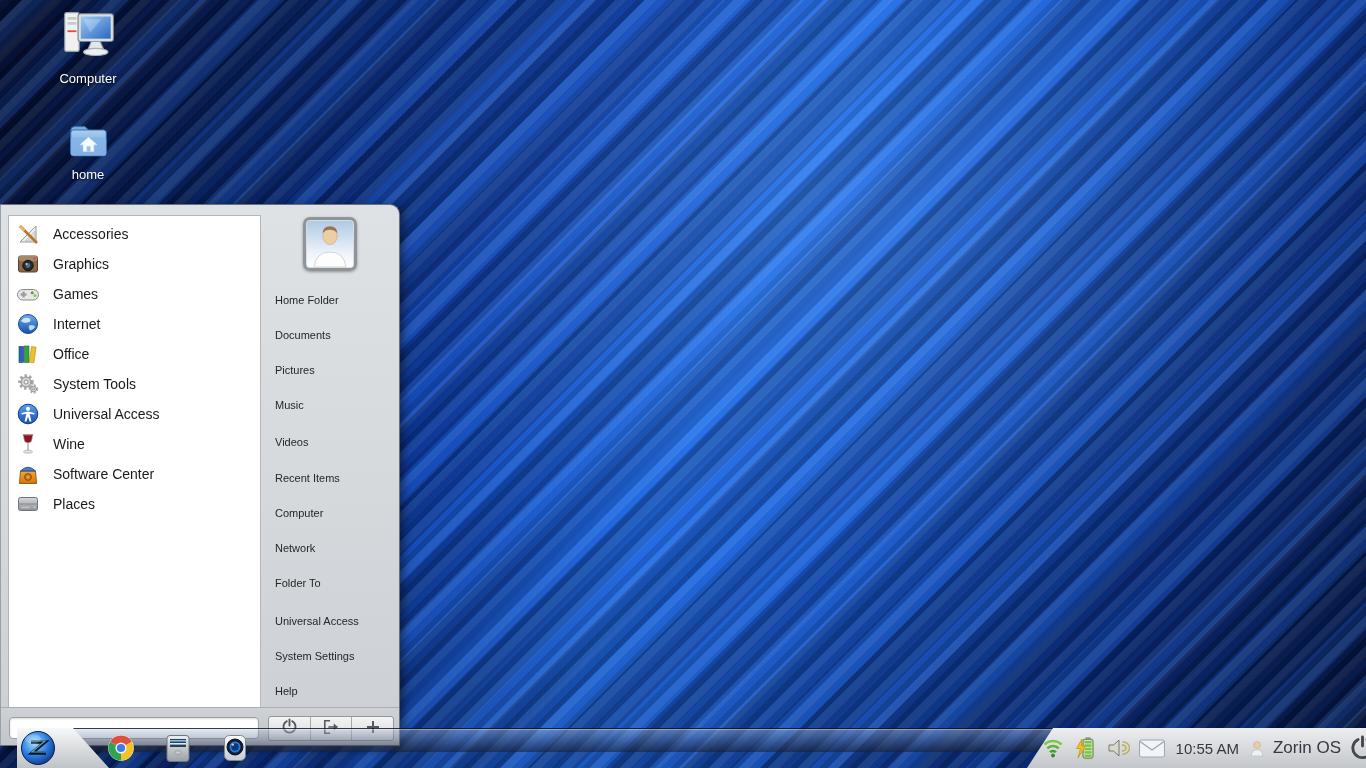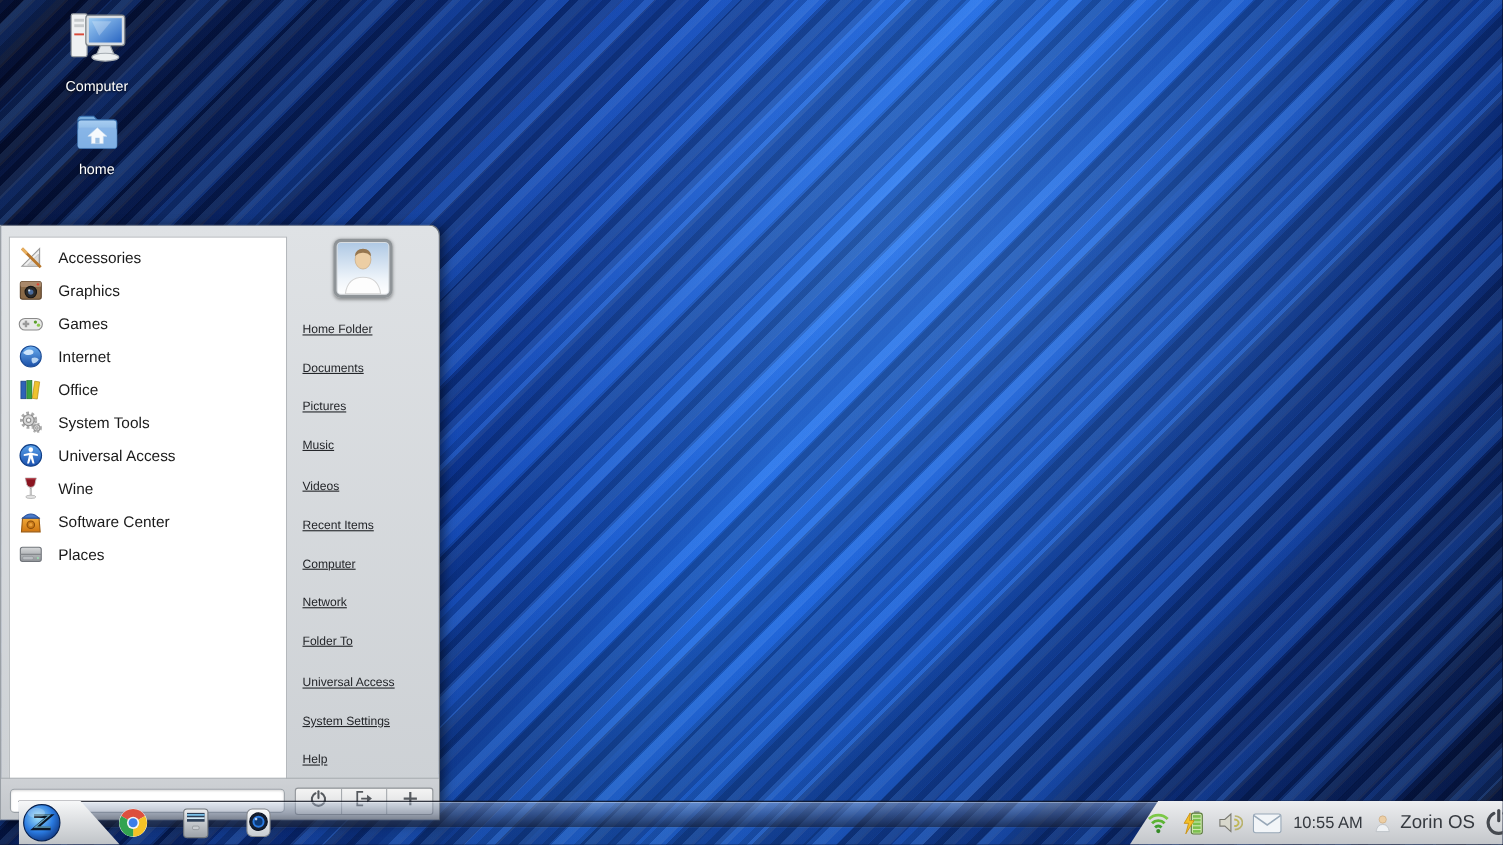--- a/index.html
+++ b/index.html
@@ -41,21 +41,21 @@
 
   .avatar-box {
     position:absolute; left:302px; top:12px; width:54px; height:54px;
     border:3px solid #8f9498; border-radius:7px;
     background:linear-gradient(#aec8e4, #eef4fa 70%, #ffffff);
     box-shadow:inset 0 0 0 1px #d8dde2, 0 1px 3px rgba(0,0,0,.35);
     overflow:hidden; cursor:pointer;
   }
   .shortcut {
     position:absolute; left:274px; height:20px; line-height:20px;
-    font-size:11px; color:#24262a; cursor:pointer; white-space:nowrap;text-decoration:underline;
+    font-size:11px; color:#24262a; cursor:pointer; white-space:nowrap;
   }
   .menu-bottom {
     position:absolute; left:0; bottom:0; width:100%; height:38px;
     background:linear-gradient(#ced1d5, #c2c6ca);
     border-top:1px solid #aaaeb2;
   }
   .search-input {
     position:absolute; left:8px; top:9px; width:250px; height:22px;
     border:1px solid #9aa0a6; border-radius:4px; background:#fff;
     font-size:12px; padding:0 6px; outline:none;
@@ -159,21 +159,21 @@
       <rect x="19" y="7" width="32" height="25" rx="2.5" fill="#d9dee3" stroke="#7a8086"></rect>
       <rect x="21.5" y="9.5" width="27" height="20" fill="url(#gscreen)"></rect>
       <path d="M24 12 L40 12 L30 24 Z" fill="#ffffff" opacity="0.25"></path>
       <path d="M31 32 L39 32 L42 39 L28 39 Z" fill="#e2e6ea" stroke="#9aa0a6"></path>
       <ellipse cx="35" cy="41.5" rx="11" ry="3.2" fill="#eceff1" stroke="#a8aeb4"></ellipse>
     </svg>
   </span>
   <div class="lbl">Computer</div>
 </div>
 
-<div class="desk-icon" style="left:40px; top:97px;">
+<div class="desk-icon" style="left:40px; top:118px;">
   <span class="glyph">
     <svg width="46" height="46" viewBox="0 0 48 48">
       <path d="M6 13 q0 -4 4 -4 h11 l4 4 h-19 z" fill="#7aaede" stroke="#3a72b0"></path>
       <rect x="6" y="12.5" width="37" height="27" rx="3" fill="url(#gfold)" stroke="#3a72b0"></rect>
       <rect x="6" y="20" width="37" height="19.5" rx="3" fill="#86b4e6" opacity="0.85"></rect>
       <path d="M24.5 20 l-9 8 h3.4 v7 h11.2 v-7 h3.4 z" fill="#f5f9fd" stroke="#cddff0" stroke-width="0.6"></path>
       <rect x="22.6" y="29.5" width="4" height="5.5" fill="#9cc0e4"></rect>
     </svg>
   </span>
   <div class="lbl">home</div>

